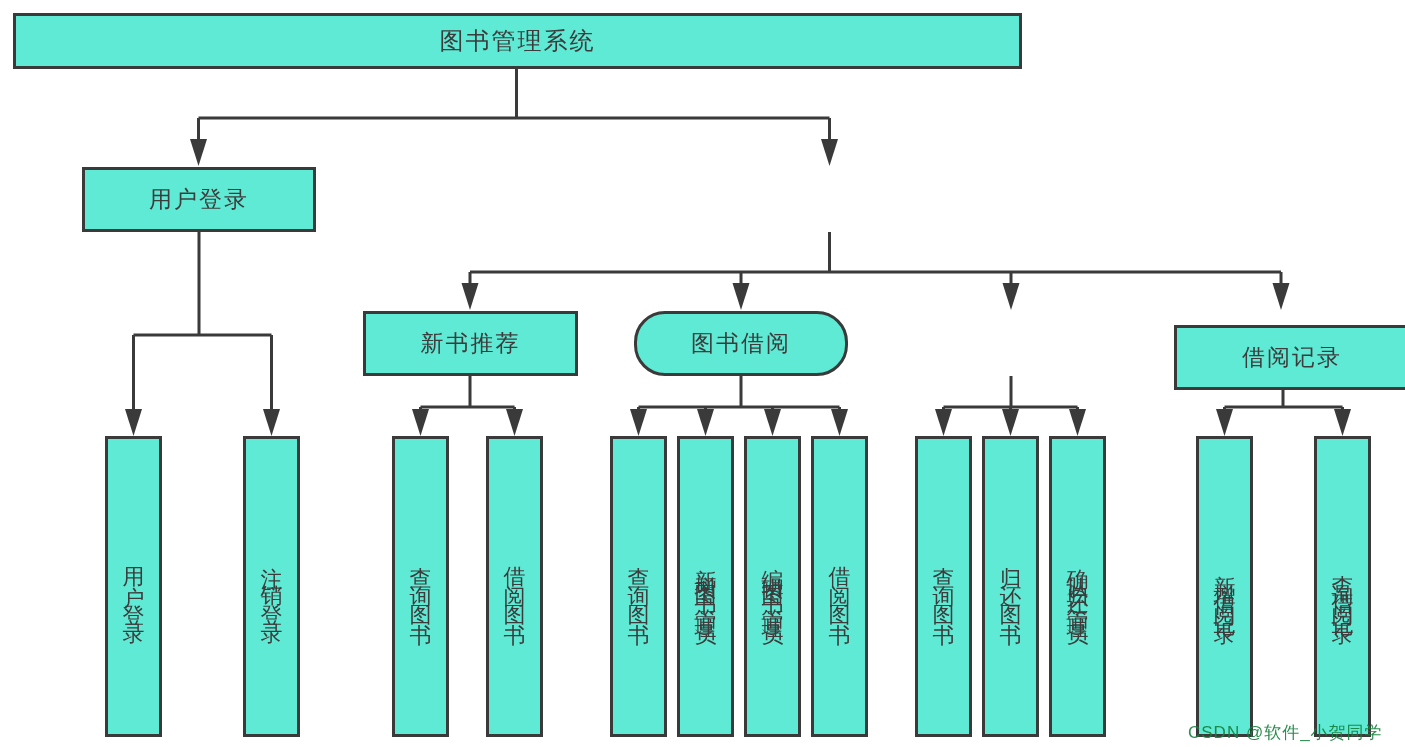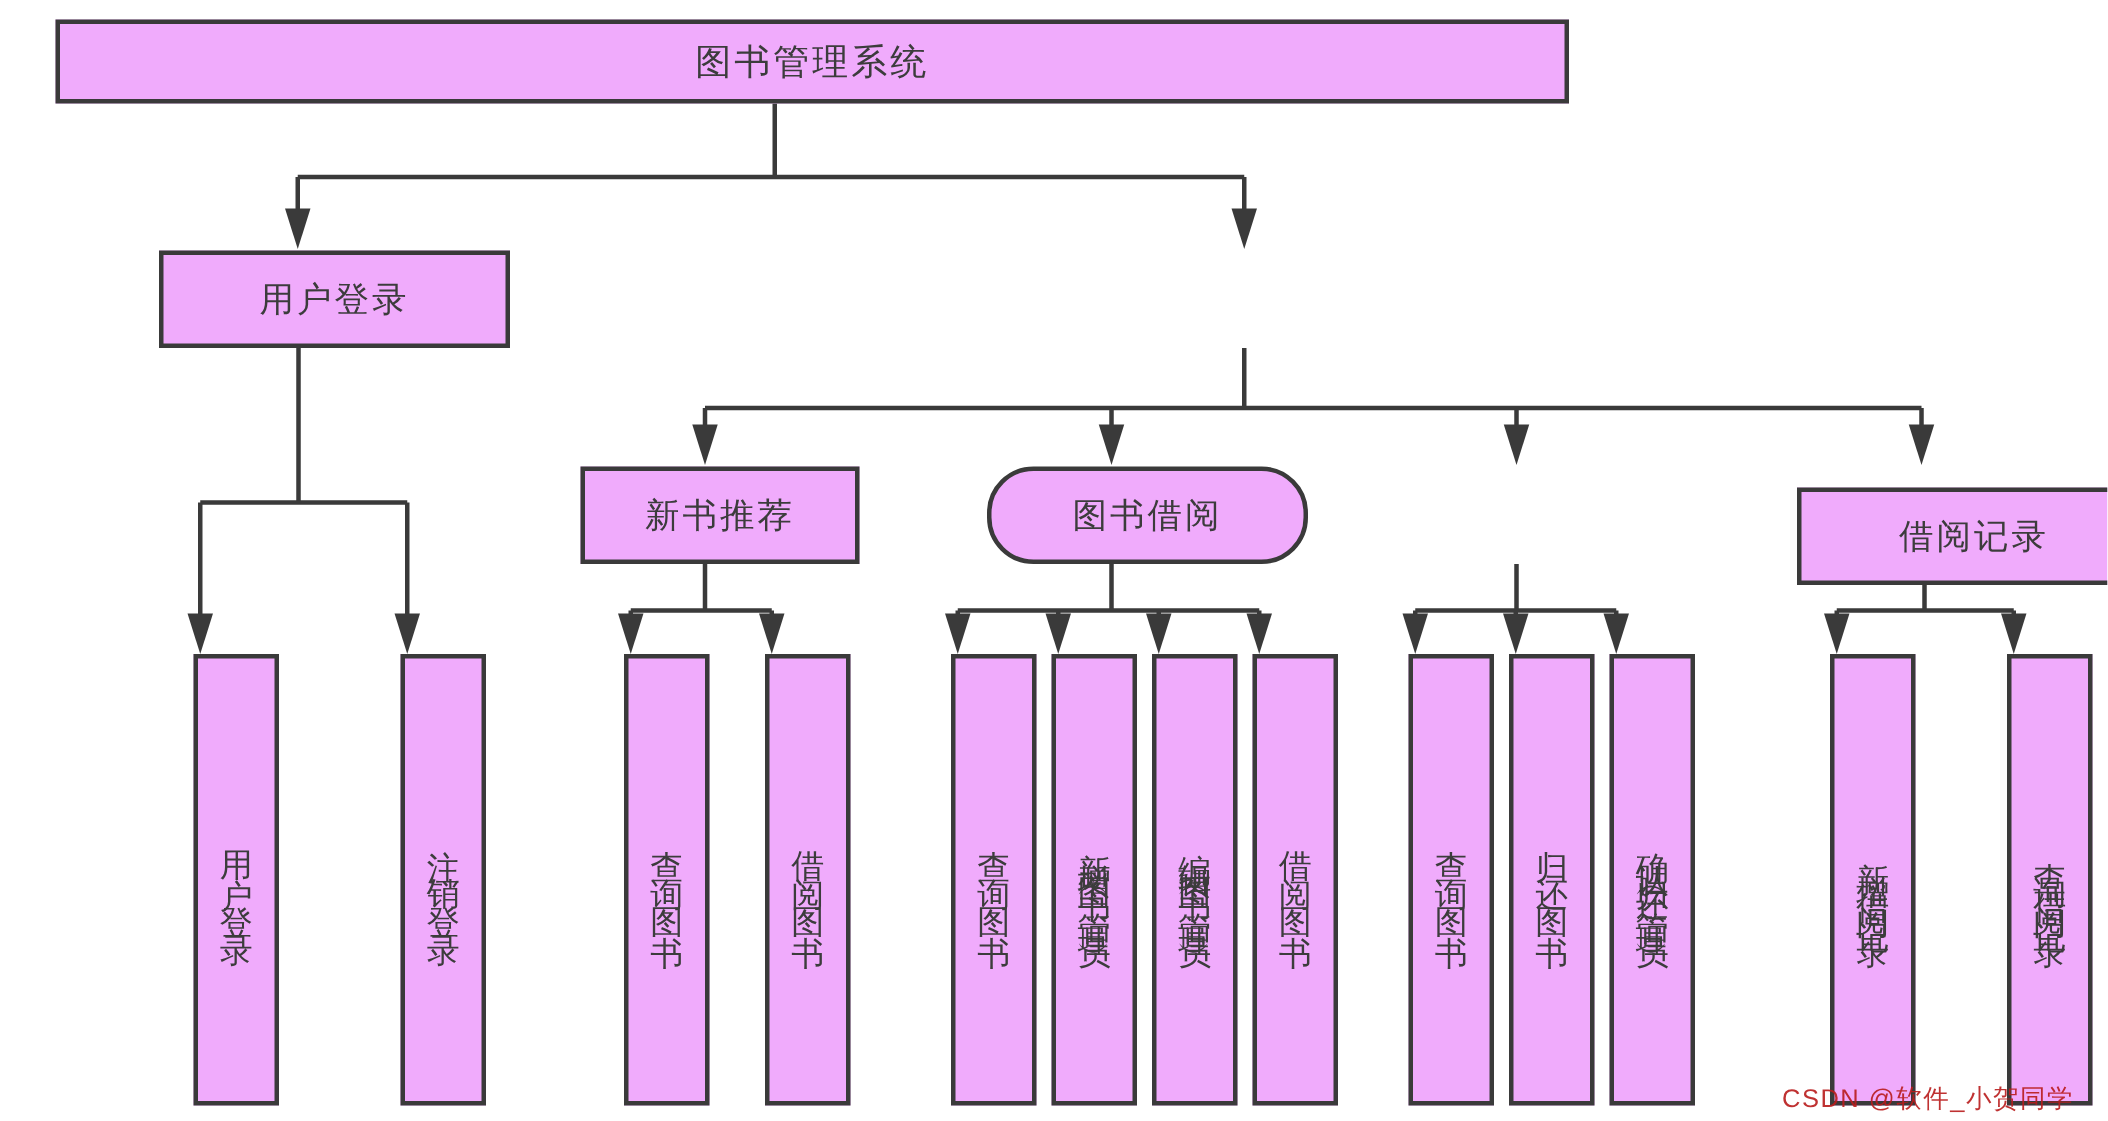--- a/index.html
+++ b/index.html
@@ -15,45 +15,44 @@
   .connectors {
     position: absolute;
     left: 0; top: 0;
     width: 1405px; height: 747px;
     z-index: 1;
   }
   .node {
     position: absolute;
     box-sizing: border-box;
     border: 3px solid #3a3a3a;
-    background: #f0abfc;
+    background: #5eead4;
     display: flex;
     align-items: center;
     justify-content: center;
     z-index: 2;
-    margin-left: 24px;
   }
   .hnode { font-size: 23px; letter-spacing: 2px; }
   .root  { font-size: 24px; }
   .vnode span {
     writing-mode: vertical-rl;
     text-orientation: mixed;
     white-space: nowrap;
     font-size: 22px;
   }
   .sp4 span { letter-spacing: 19px; }
   .sp6 span { letter-spacing: 10px; }
   .sp9 span { letter-spacing: 8px; }
   .watermark {
     position: absolute;
     left: 1188px;
     top: 721px;
     font-size: 17px;
     letter-spacing: 1px;
-    color: #b91c1c;
+    color: #15803d;
     opacity: 0.9;
     z-index: 3;
     white-space: nowrap;
   }
 </style>
 </head>
 <body>
 
 <div class="canvas">
 
@@ -89,21 +88,21 @@
   </svg>
 
   <div class="node hnode root" style="left:13px; top:13px; width:1009px; height:56px;">
     <span>图书管理系统</span>
   </div>
 
   <div class="node hnode" style="left:82px; top:167px; width:234px; height:65px;">
     <span>用户登录</span>
   </div>
 
-  <div class="node hnode" style="left:363px; top:311px; width:186px; height:65px;">
+  <div class="node hnode" style="left:363px; top:311px; width:215px; height:65px;">
     <span>新书推荐</span>
   </div>
   <div class="node hnode" style="left:634px; top:311px; width:214px; height:65px;border-radius:31px;">
     <span>图书借阅</span>
   </div>
   <div class="node hnode" style="left:1174px; top:325px; width:236px; height:65px;">
     <span>借阅记录</span>
   </div>
 
   <div class="node vnode sp4" style="left:105px; top:436px; width:57px; height:301px;">

